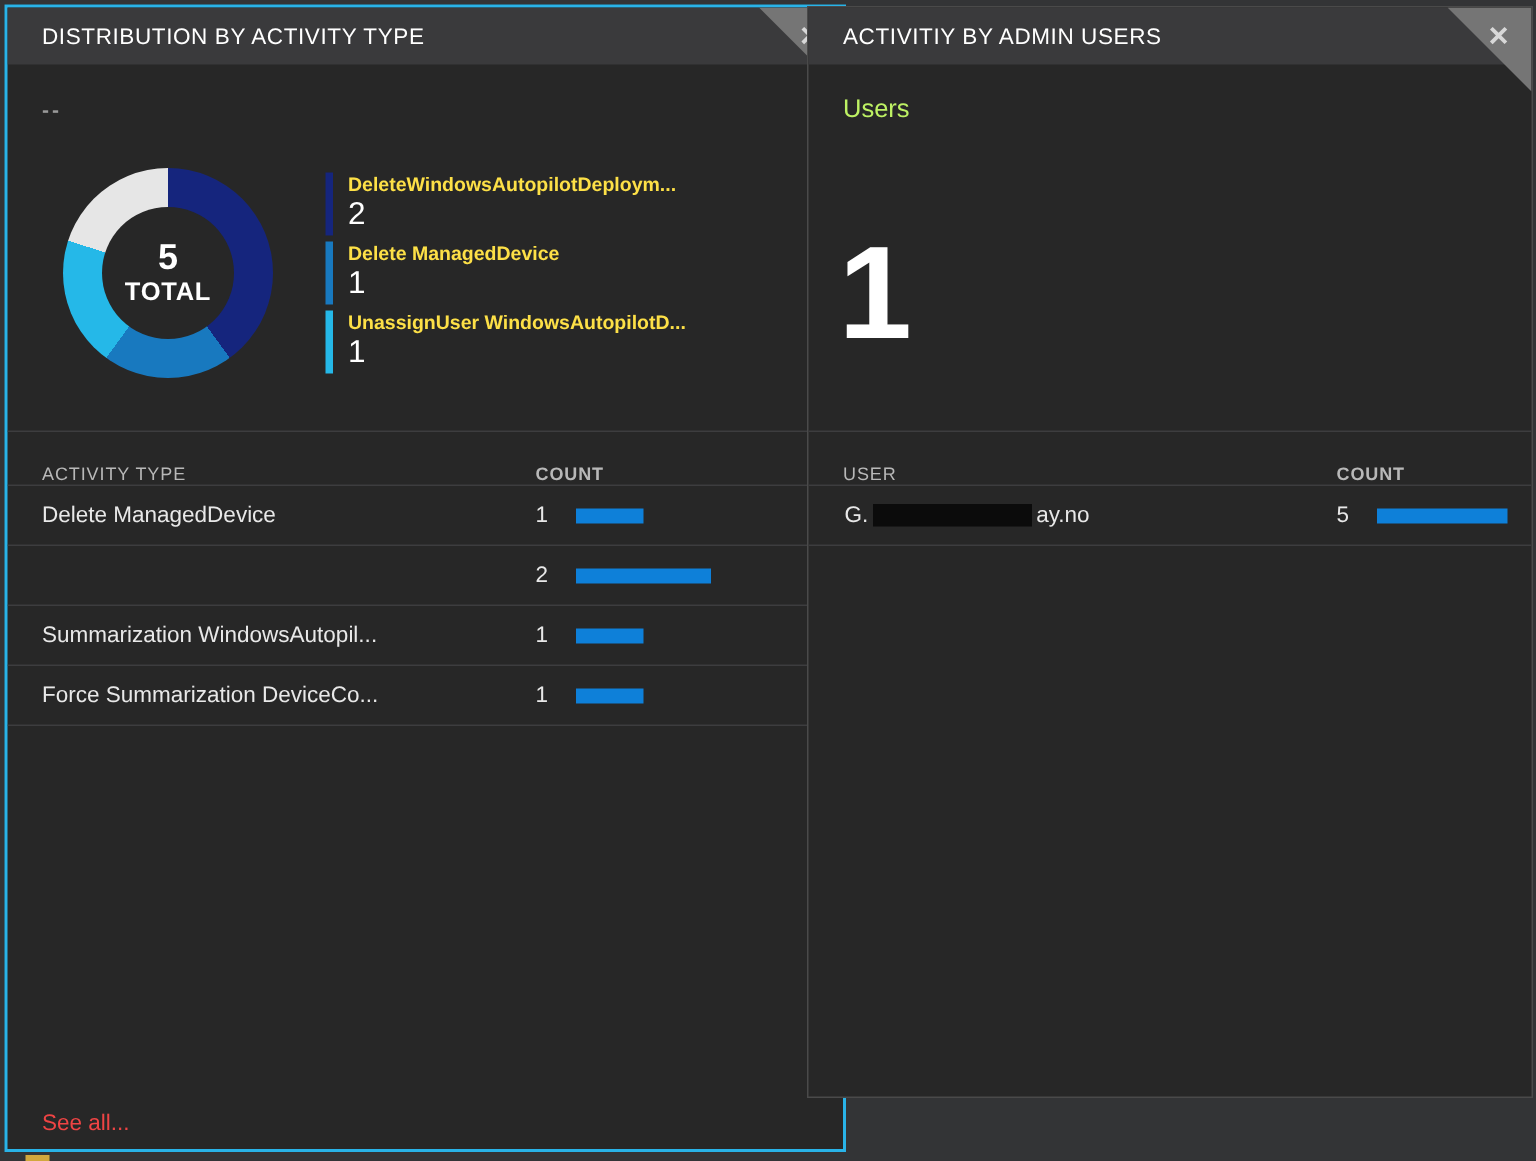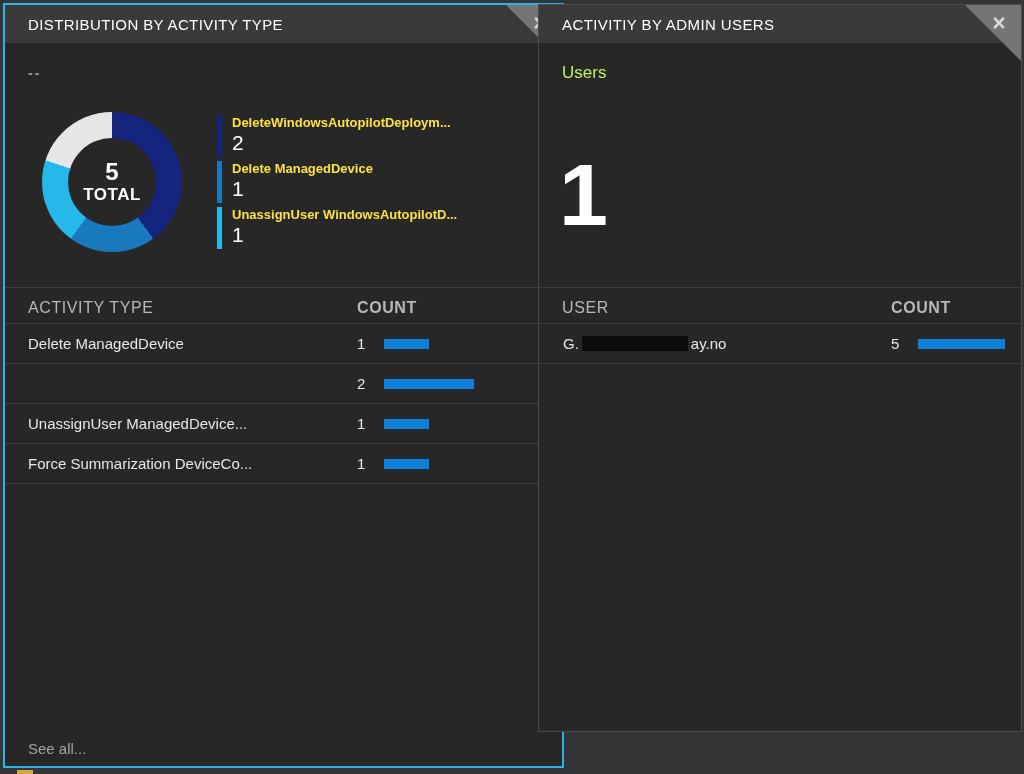--- a/index.html
+++ b/index.html
@@ -137,22 +137,22 @@
     width:100%;
   }
   .t-head {
     position:relative;
     height:37px;
     border-top:1px solid #3d3d3f;
     border-bottom:1px solid #3d3d3f;
   }
   .t-head span {
     position:absolute;
-    top:11px;
-    font-size:16px;
+    top:21px;
+    font-size:12px;
     color:#b8b8b8;
     letter-spacing:0.6px;
   }
   .t-row {
     position:relative;
     height:40px;
     border-bottom:1px solid #3d3d3f;
   }
   .col-name { position:absolute; left:23px; top:11px; font-size:15px; color:#e8e8e8; white-space:nowrap; }
   .col-count { position:absolute; left:352px; top:11px; font-size:15px; color:#e8e8e8; }
@@ -169,21 +169,21 @@
   .redact-box {
     display:inline-block;
     width:106px; height:15px;
     background:#0b0b0b;
     margin:0 3px;
   }
   .see-all {
     position:absolute;
     left:23px; top:735px;
     font-size:15px;
-    color:#a3a3a3;
+    color:#ef4444;
     cursor:pointer;
   }
   .notif-fragment {
     position:absolute;
     left:17px; top:770px;
     width:16px; height:4px;
     background:#d2a73d;
   }
 </style>
 </head>
@@ -232,21 +232,21 @@
     <div class="t-row">
       <span class="col-name">Delete ManagedDevice</span>
       <span class="col-count">1</span>
       <span class="col-bar" style="width: 45px; background: rgb(14, 128, 217);"></span>
     </div>
     <div class="t-row">
       <span class="col-count">2</span>
       <span class="col-bar" style="width: 90px; background: rgb(14, 128, 217);"></span>
     </div>
     <div class="t-row">
-      <span class="col-name">UnassignUser ManagedDevice...</span>
+      <span class="col-name">Summarization WindowsAutopil...</span>
       <span class="col-count">1</span>
       <span class="col-bar" style="width: 45px; background: rgb(14, 128, 217);"></span>
     </div>
     <div class="t-row">
       <span class="col-name">Force Summarization DeviceCo...</span>
       <span class="col-count">1</span>
       <span class="col-bar" style="width: 45px; background: rgb(14, 128, 217);"></span>
     </div>
   </div>
 

